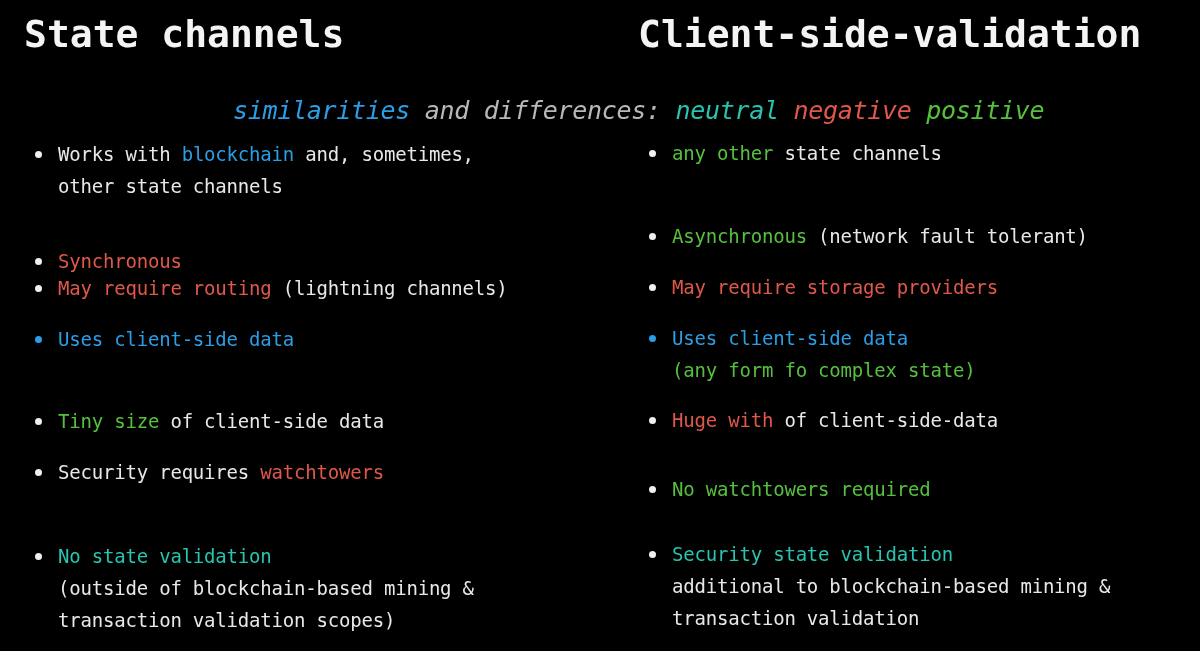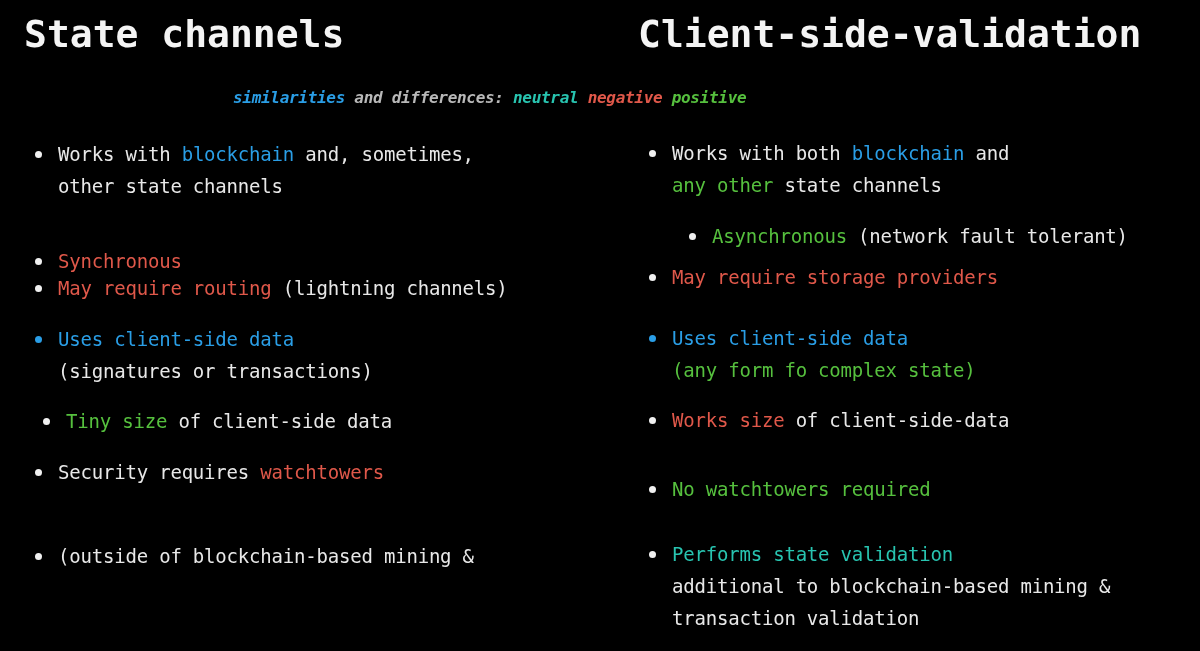--- a/index.html
+++ b/index.html
@@ -8,22 +8,22 @@
     font-family: "DejaVu Sans Mono", "Liberation Mono", monospace;
     color: #e8e8e8; position: relative;
   }
   .title {
     position: absolute; top: 12px; font-weight: bold; font-size: 38px;
     color: #f4f4f4; letter-spacing: 0px; white-space: nowrap;
   }
   #title-left { left: 24px; }
   #title-right { left: 638px; }
   .legend {
-    position: absolute; top: 88px; left: 233px; font-style: italic;
-    font-size: 16px; color: #b8b8b8; white-space: nowrap; letter-spacing: -0.3px; font-weight: bold;
+    position: absolute; top: 96px; left: 233px; font-style: italic;
+    font-size: 25px; color: #b8b8b8; white-space: nowrap; letter-spacing: -0.3px;
   }
   .col { position: absolute; top: 0; }
   #col-left { left: 0; }
   #col-right { left: 614px; }
   .item { position: absolute; font-size: 19px; line-height: 32px; white-space: nowrap; letter-spacing: -0.2px; }
   .item .bullet {
     position: absolute; left: -23px; top: 13px; width: 7px; height: 7px;
     border-radius: 50%; background: #f0f0f0;
   }
   .item .bullet.blue { background: #2a9ee6; }
@@ -52,62 +52,62 @@
     <span class="bullet"></span>
     <span class="line negative">Synchronous</span>
   </div>
   <div class="item" style="left:58px; top:272px;">
     <span class="bullet"></span>
     <span class="line"><span class="negative">May require routing</span><span class="plain"> (lightning channels)</span></span>
   </div>
   <div class="item" style="left:58px; top:323px;">
     <span class="bullet blue"></span>
     <span class="line blue">Uses client-side data</span>
-    <span class="line plain">(signatures or transactions)</span>
   </div>
-  <div class="item" style="left:58px; top:405px;margin-left:8px;">
+  <div class="item" style="left:58px; top:405px;">
     <span class="bullet"></span>
     <span class="line"><span class="positive">Tiny size</span><span class="plain"> of client-side data</span></span>
   </div>
   <div class="item" style="left:58px; top:456px;text-align:center;">
     <span class="bullet"></span>
     <span class="line"><span class="plain">Security requires </span><span class="negative">watchtowers</span></span>
   </div>
   <div class="item" style="left:58px; top:540px;">
     <span class="bullet"></span>
+    <span class="line neutral">No state validation</span>
     <span class="line plain">(outside of blockchain-based mining &amp;</span>
+    <span class="line plain">transaction validation scopes)</span>
   </div>
 </div>
 
 <div class="col" id="col-right">
   <div class="item" style="left:58px; top:137px;">
     <span class="bullet"></span>
-    <span class="line"><span class="plain">Works with both </span><span class="blue">blockchain</span><span class="plain"> and</span></span>
     <span class="line"><span class="positive">any other</span><span class="plain"> state channels</span></span>
   </div>
-  <div class="item" style="left:58px; top:220px;margin-left:40px;">
+  <div class="item" style="left:58px; top:220px;">
     <span class="bullet"></span>
     <span class="line"><span class="positive">Asynchronous</span><span class="plain"> (network fault tolerant)</span></span>
   </div>
-  <div class="item" style="left:58px; top:261px;">
+  <div class="item" style="left:58px; top:271px;">
     <span class="bullet"></span>
     <span class="line negative">May require storage providers</span>
   </div>
   <div class="item" style="left:58px; top:322px;">
     <span class="bullet blue"></span>
     <span class="line blue">Uses client-side data</span>
     <span class="line positive">(any form fo complex state)</span>
   </div>
   <div class="item" style="left:58px; top:404px;">
     <span class="bullet"></span>
-    <span class="line"><span class="negative">Works size</span><span class="plain"> of client-side-data</span></span>
+    <span class="line"><span class="negative">Huge with</span><span class="plain"> of client-side-data</span></span>
   </div>
   <div class="item" style="left:58px; top:455px;margin-top:18px;">
     <span class="bullet"></span>
     <span class="line positive">No watchtowers required</span>
   </div>
   <div class="item" style="left:58px; top:538px;">
     <span class="bullet"></span>
-    <span class="line neutral">Performs state validation</span>
+    <span class="line neutral">Security state validation</span>
     <span class="line plain">additional to blockchain-based mining &amp;</span>
     <span class="line plain">transaction validation</span>
   </div>
 </div>
 
 </body></html>

